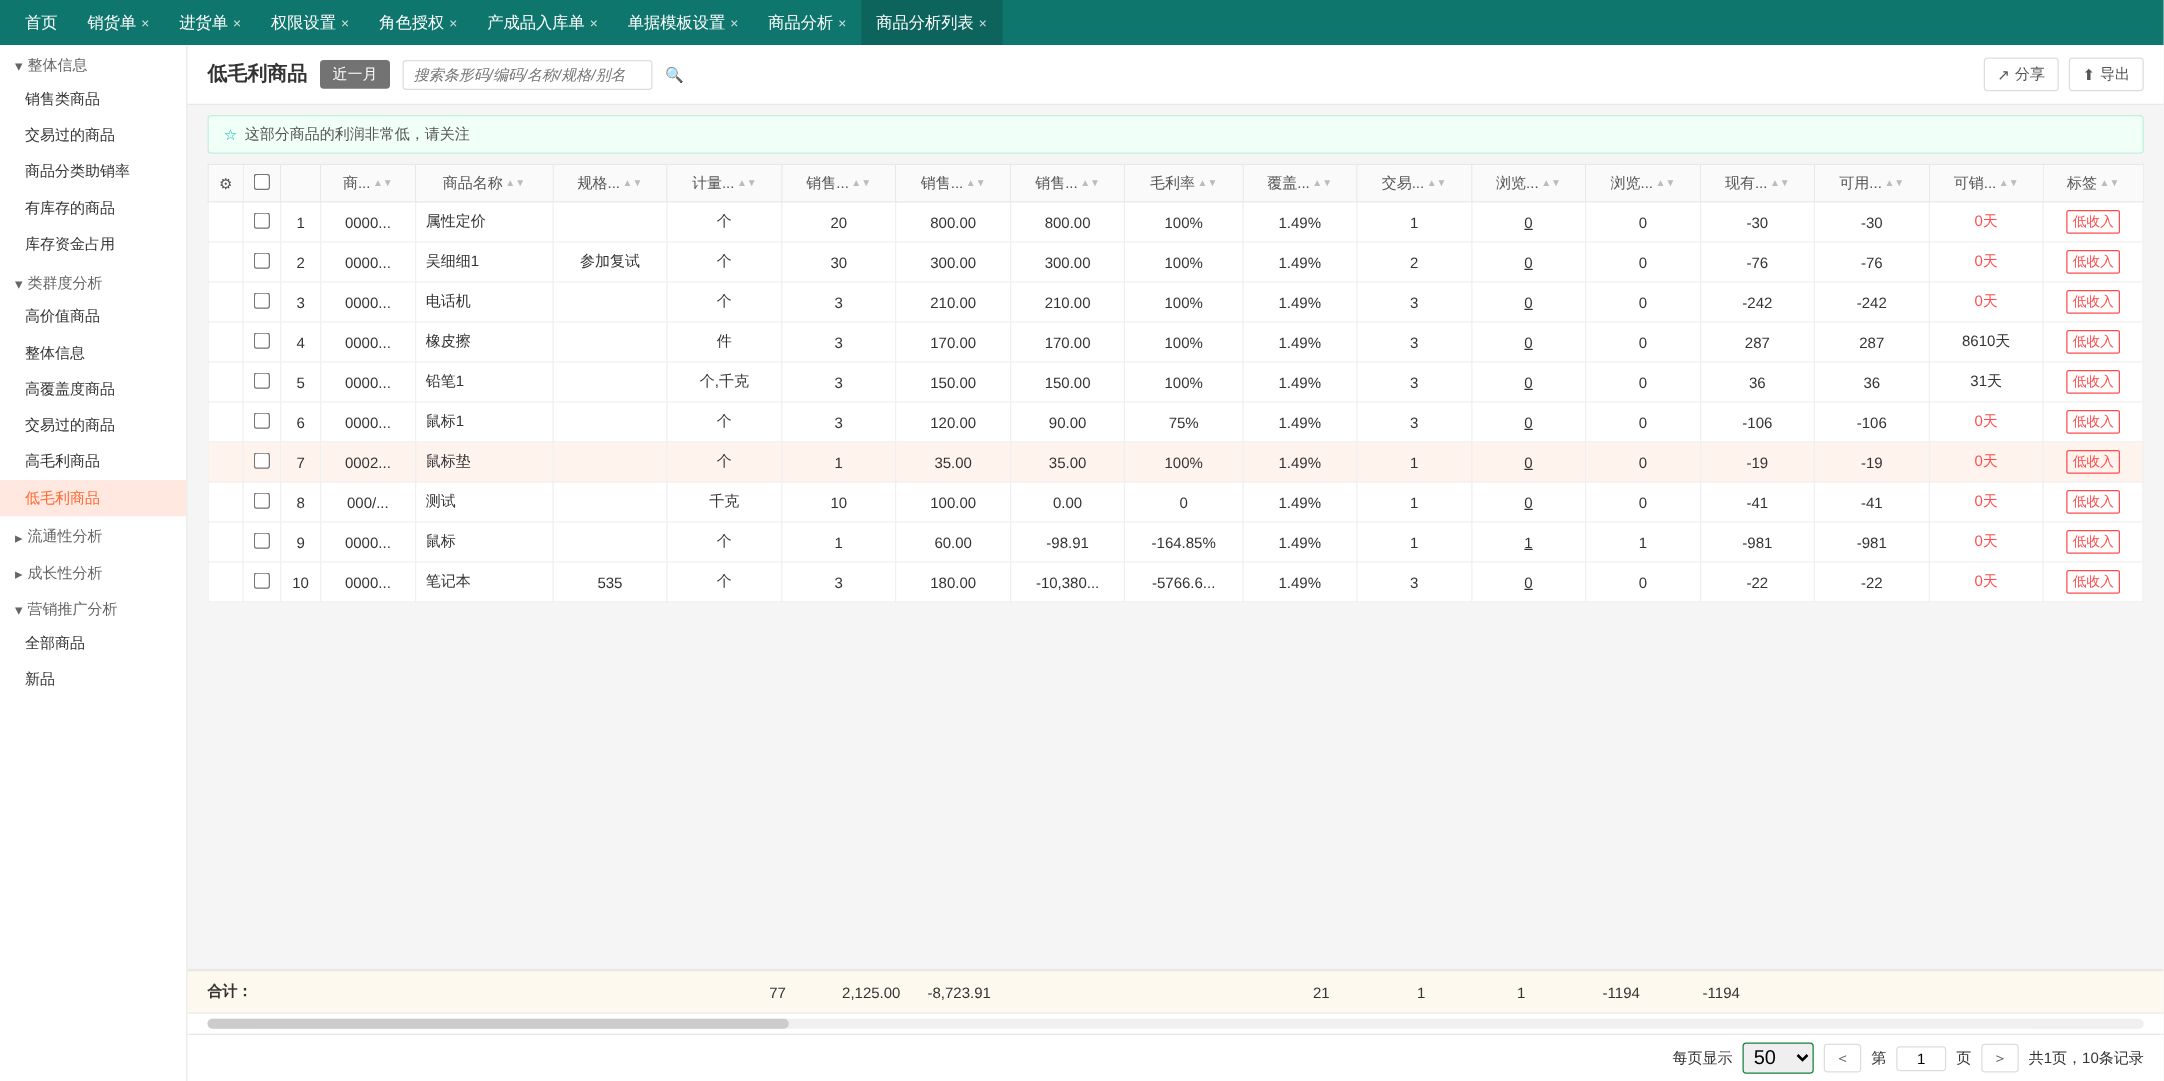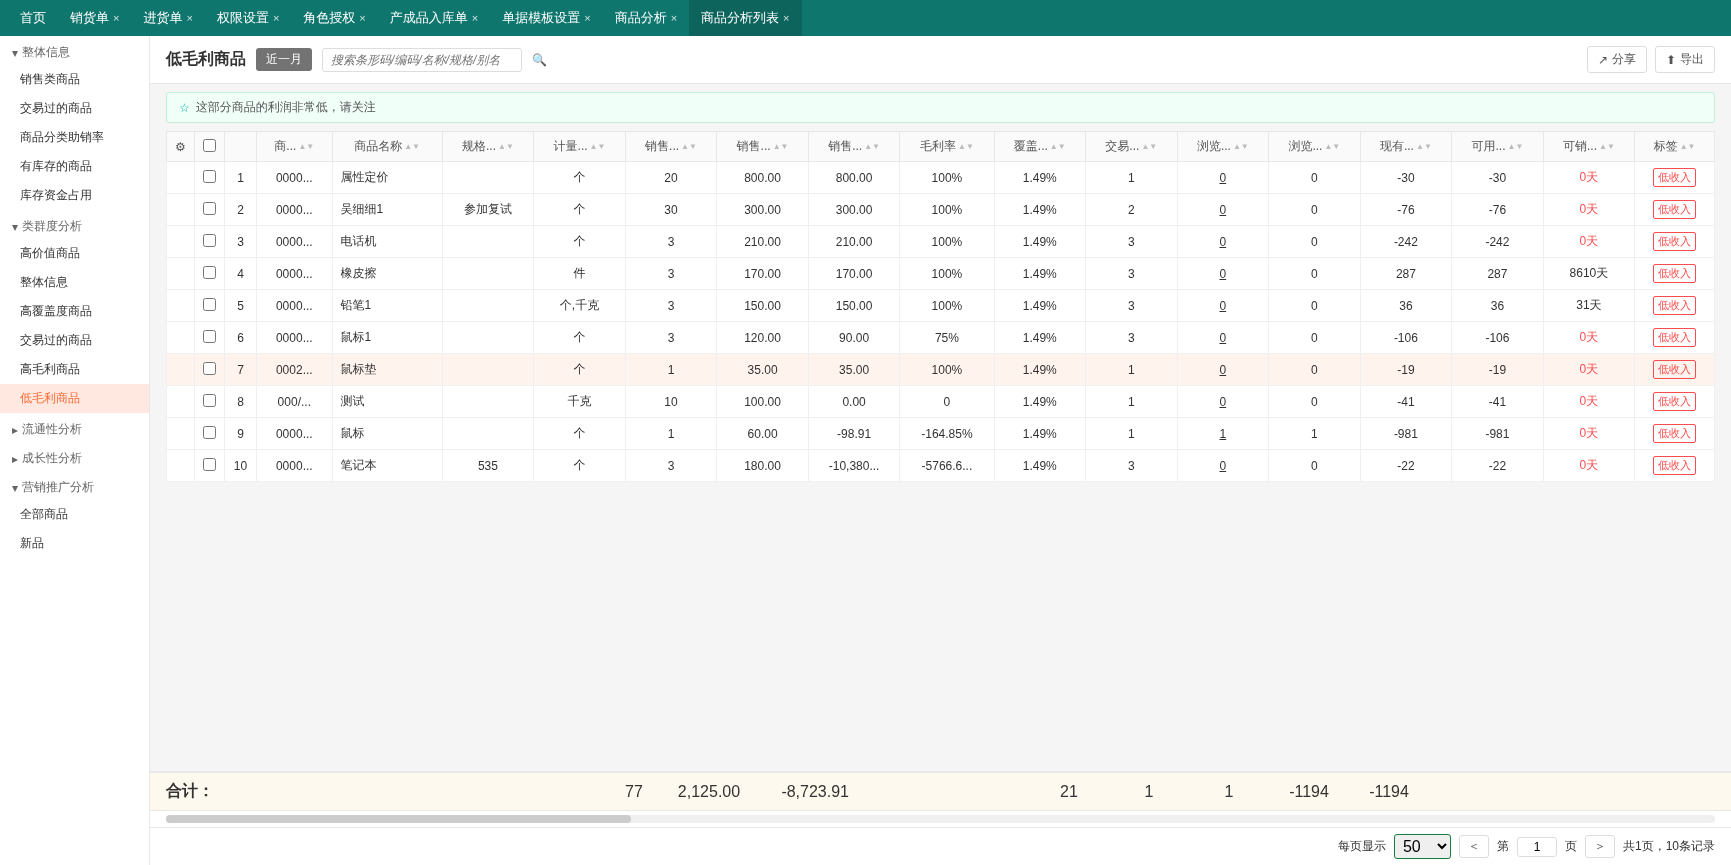--- a/index.html
+++ b/index.html
@@ -154,21 +154,21 @@
     }
     .underline-link { text-decoration: underline; cursor: pointer; color: #333; }
 
     
     .footer-total {
       background: #fef9ee;
       border-top: 2px solid #e8e8e8;
       padding: 8px 16px;
       display: flex;
       align-items: center;
-      font-size: 16px;
+      font-size: 12px;
       border-bottom: 1px solid #e8e8e8;
     }
     .footer-total .label { font-weight: bold; margin-right: 20px; }
     .footer-val { min-width: 80px; text-align: center; }
 
     
     .pagination-bar {
       background: #fff;
       border-top: 1px solid #e8e8e8;
       padding: 6px 16px;
@@ -639,21 +639,21 @@
     </tr>
           </tbody>
       </table>
     </div>
 
     <div class="footer-total">
       <span class="label">合计：</span>
       <div style="display:flex; gap:0; margin-left: 370px;">
         <div class="footer-val" style="min-width:60px;text-align:center;">77</div>
         <div class="footer-val" style="min-width:90px;text-align:center;">2,125.00</div>
-        <div class="footer-val" style="min-width:95px;text-align:right;">-8,723.91</div>
+        <div class="footer-val" style="min-width:95px;text-align:left;">-8,723.91</div>
         <div class="footer-val" style="min-width:90px;"></div>
         <div class="footer-val" style="min-width:90px;"></div>
         <div class="footer-val" style="min-width:80px;text-align:center;">21</div>
         <div class="footer-val" style="min-width:80px;text-align:center;">1</div>
         <div class="footer-val" style="min-width:80px;text-align:center;">1</div>
         <div class="footer-val" style="min-width:80px;text-align:center;">-1194</div>
         <div class="footer-val" style="min-width:80px;text-align:center;">-1194</div>
       </div>
     </div>
 

